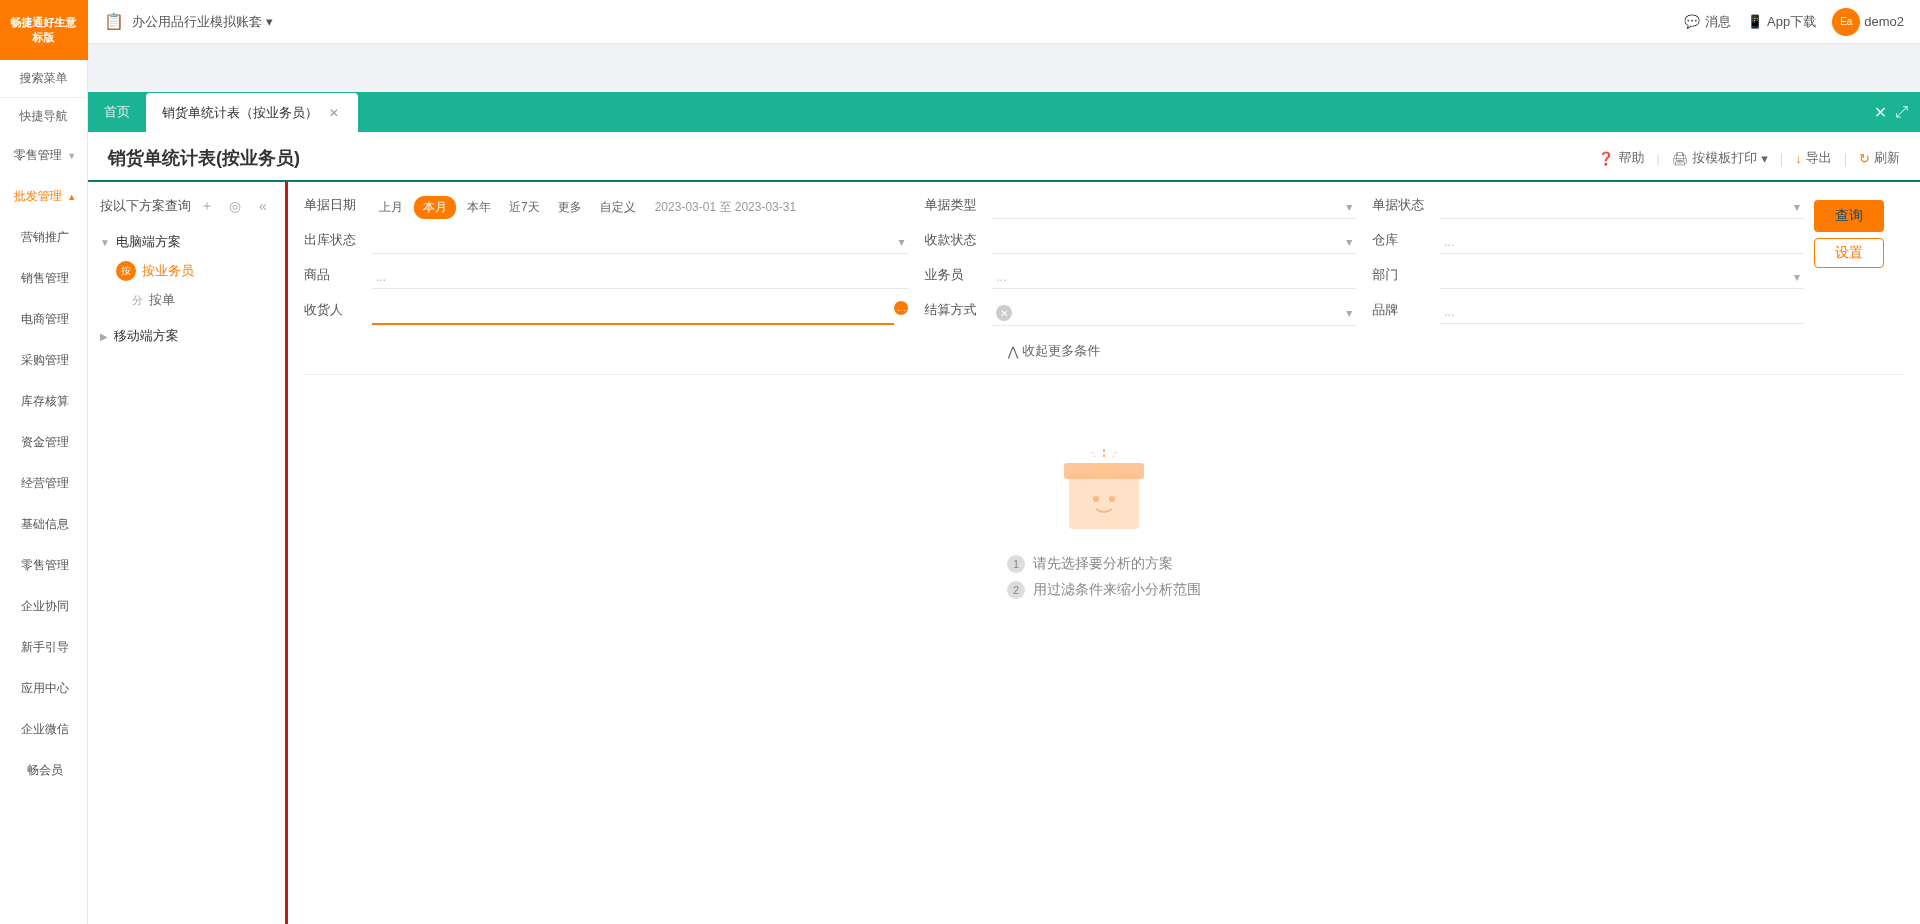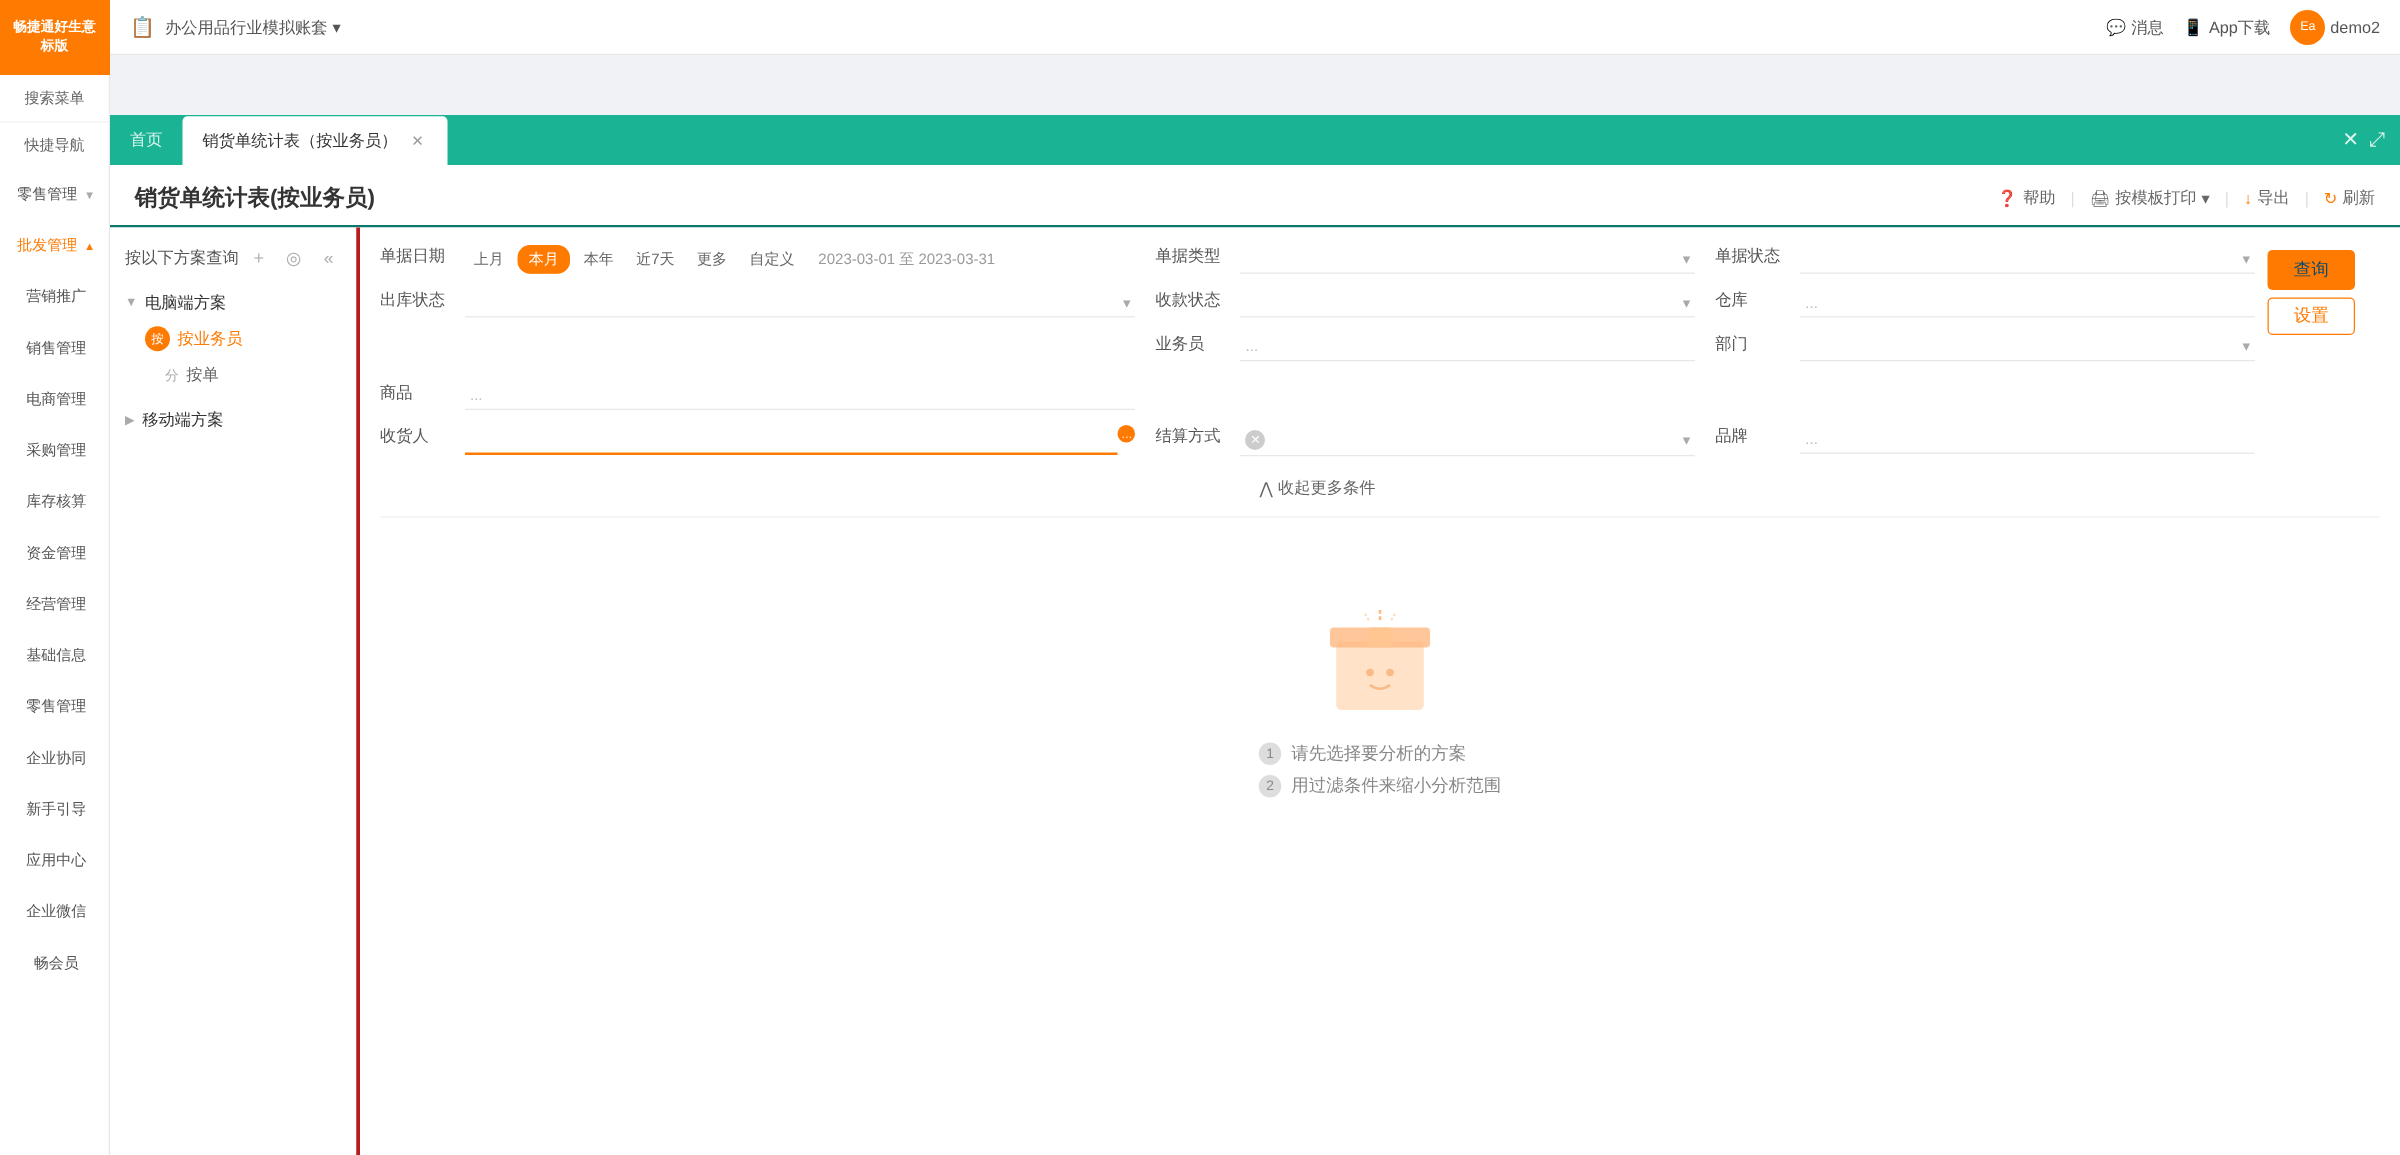--- a/index.html
+++ b/index.html
@@ -315,21 +315,21 @@
               </div>
               <div class="filter-item" style="flex: 1;">
                 <span class="filter-label">仓库</span>
                 <div class="filter-select">
                   <span class="filter-select-text">...</span>
                 </div>
               </div>
             </div>
 
             <div class="filter-row">
-              <div class="filter-item" style="flex: 1.4; margin-top: 39px;">
+              <div class="filter-item" style="flex: 1.4;">
                 <span class="filter-label">商品</span>
                 <div class="filter-select">
                   <span class="filter-select-text">...</span>
                 </div>
               </div>
               <div class="filter-item" style="flex: 1;">
                 <span class="filter-label">业务员</span>
                 <div class="filter-select">
                   <span class="filter-select-text">...</span>
                 </div>

